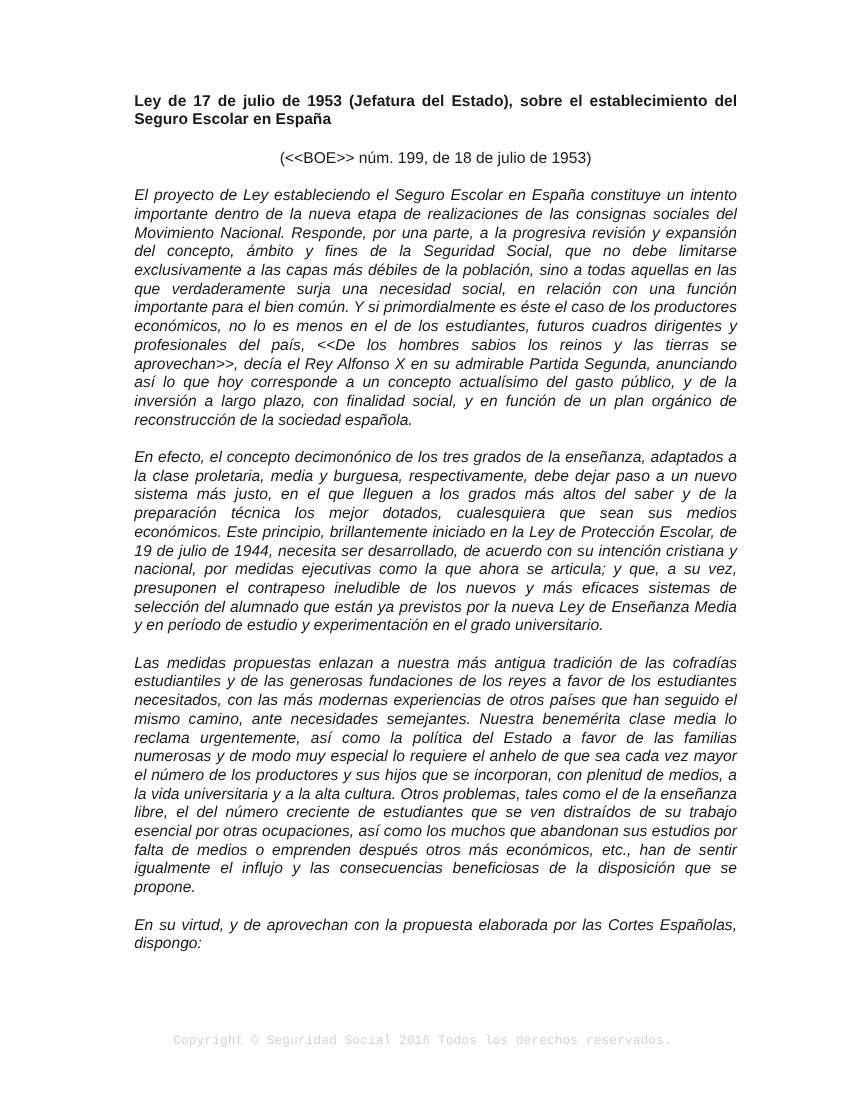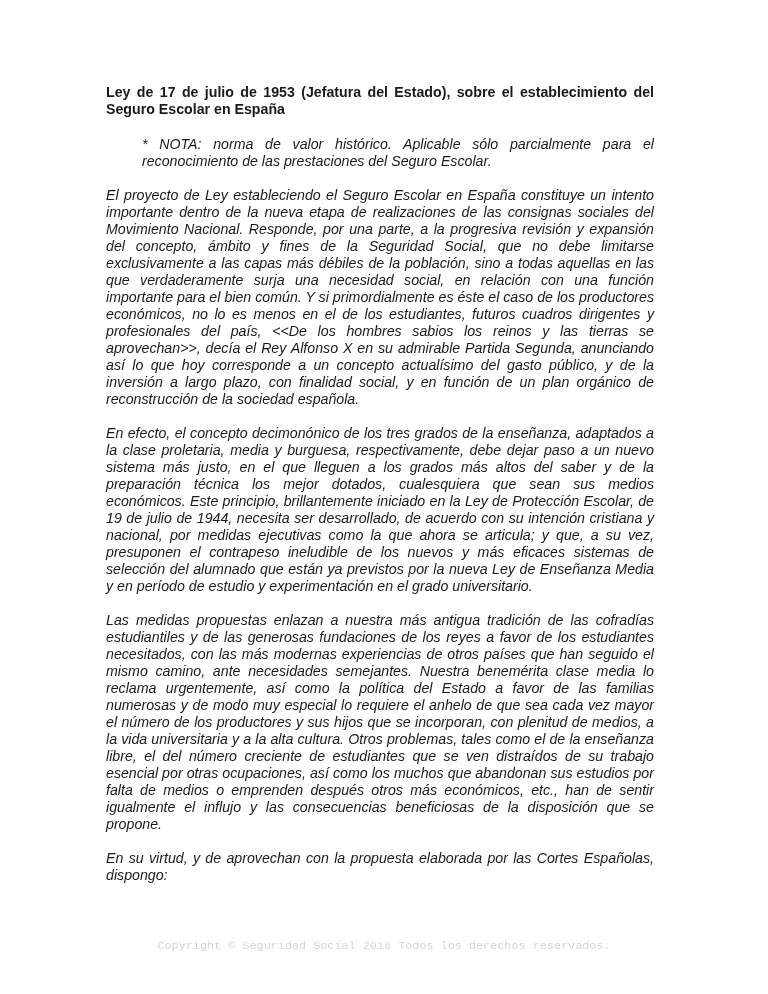--- a/index.html
+++ b/index.html
@@ -10,21 +10,21 @@
     body {
       width: 768px;
       height: 994px;
       position: relative;
       overflow: hidden;
       color: #1a1a1a;
       font-family: "Liberation Sans", sans-serif;
     }
     .page {
       position: absolute;
-      left: 106px;
+      left: 122px;
       top: 84px;
       width: 548px;
     }
     .title {
       font-weight: bold;
       font-size: 14.2px;
       line-height: 17px;
       margin: 0;
       text-align: justify;
     }
@@ -57,20 +57,20 @@
       font-family: "Liberation Mono", monospace;
       font-size: 11.8px;
       color: #d4d4d4;
     }
   </style>
 </head>
 <body>
 
 <div class="page">
   <p class="title">Ley de 17 de julio de 1953 (Jefatura del Estado), sobre el establecimiento del Seguro Escolar en España</p>
-  <p class="note">* NOTA: norma de valor histórico. Aplicable sólo parcialmente para el reconocimiento de las prestaciones del Seguro Escolar.</p>
+  <p class="boe">(&lt;&lt;BOE&gt;&gt; núm. 199, de 18 de julio de 1953)</p>
   <p class="para">El proyecto de Ley estableciendo el Seguro Escolar en España constituye un intento importante dentro de la nueva etapa de realizaciones de las consignas sociales del Movimiento Nacional. Responde, por una parte, a la progresiva revisión y expansión del concepto, ámbito y fines de la Seguridad Social, que no debe limitarse exclusivamente a las capas más débiles de la población, sino a todas aquellas en las que verdaderamente surja una necesidad social, en relación con una función importante para el bien común. Y si primordialmente es éste el caso de los productores económicos, no lo es menos en el de los estudiantes, futuros cuadros dirigentes y profesionales del país, &lt;&lt;De los hombres sabios los reinos y las tierras se aprovechan&gt;&gt;, decía el Rey Alfonso X en su admirable Partida Segunda, anunciando así lo que hoy corresponde a un concepto actualísimo del gasto público, y de la inversión a largo plazo, con finalidad social, y en función de un plan orgánico de reconstrucción de la sociedad española.</p>
   <p class="para">En efecto, el concepto decimonónico de los tres grados de la enseñanza, adaptados a la clase proletaria, media y burguesa, respectivamente, debe dejar paso a un nuevo sistema más justo, en el que lleguen a los grados más altos del saber y  de la preparación técnica los mejor dotados, cualesquiera que sean sus medios económicos. Este principio, brillantemente iniciado en la Ley de Protección Escolar, de 19 de julio de 1944, necesita ser desarrollado, de acuerdo con su intención cristiana y nacional, por medidas ejecutivas como la que ahora se articula; y que, a su vez, presuponen el contrapeso ineludible de los nuevos y más eficaces sistemas de selección del alumnado que están ya previstos por la nueva Ley de Enseñanza Media y en período de estudio y experimentación en el grado universitario.</p>
   <p class="para">Las medidas propuestas enlazan a nuestra más antigua tradición de las cofradías estudiantiles y de las generosas fundaciones de los reyes a favor de los estudiantes necesitados, con las más modernas experiencias de otros países que han seguido el mismo camino, ante necesidades semejantes. Nuestra benemérita clase media lo reclama urgentemente, así como la política del Estado a favor de las familias numerosas y de modo muy especial lo requiere el anhelo de que sea cada vez mayor el número de los productores y sus hijos que se incorporan, con plenitud de medios, a la vida universitaria y a la alta cultura. Otros problemas, tales como el de la enseñanza libre, el del número creciente de estudiantes que se ven distraídos de su trabajo esencial por otras ocupaciones, así como los muchos que abandonan sus estudios por falta de medios o emprenden después otros más económicos, etc., han de sentir igualmente el influjo y las consecuencias beneficiosas de la disposición que se propone.</p>
   <p class="para">En su virtud, y de aprovechan con la propuesta elaborada por las Cortes Españolas, dispongo:</p>
 </div>
 
 <div class="footer">Copyright © Seguridad Social 2016 Todos los derechos reservados.</div>
 
 </body></html>

